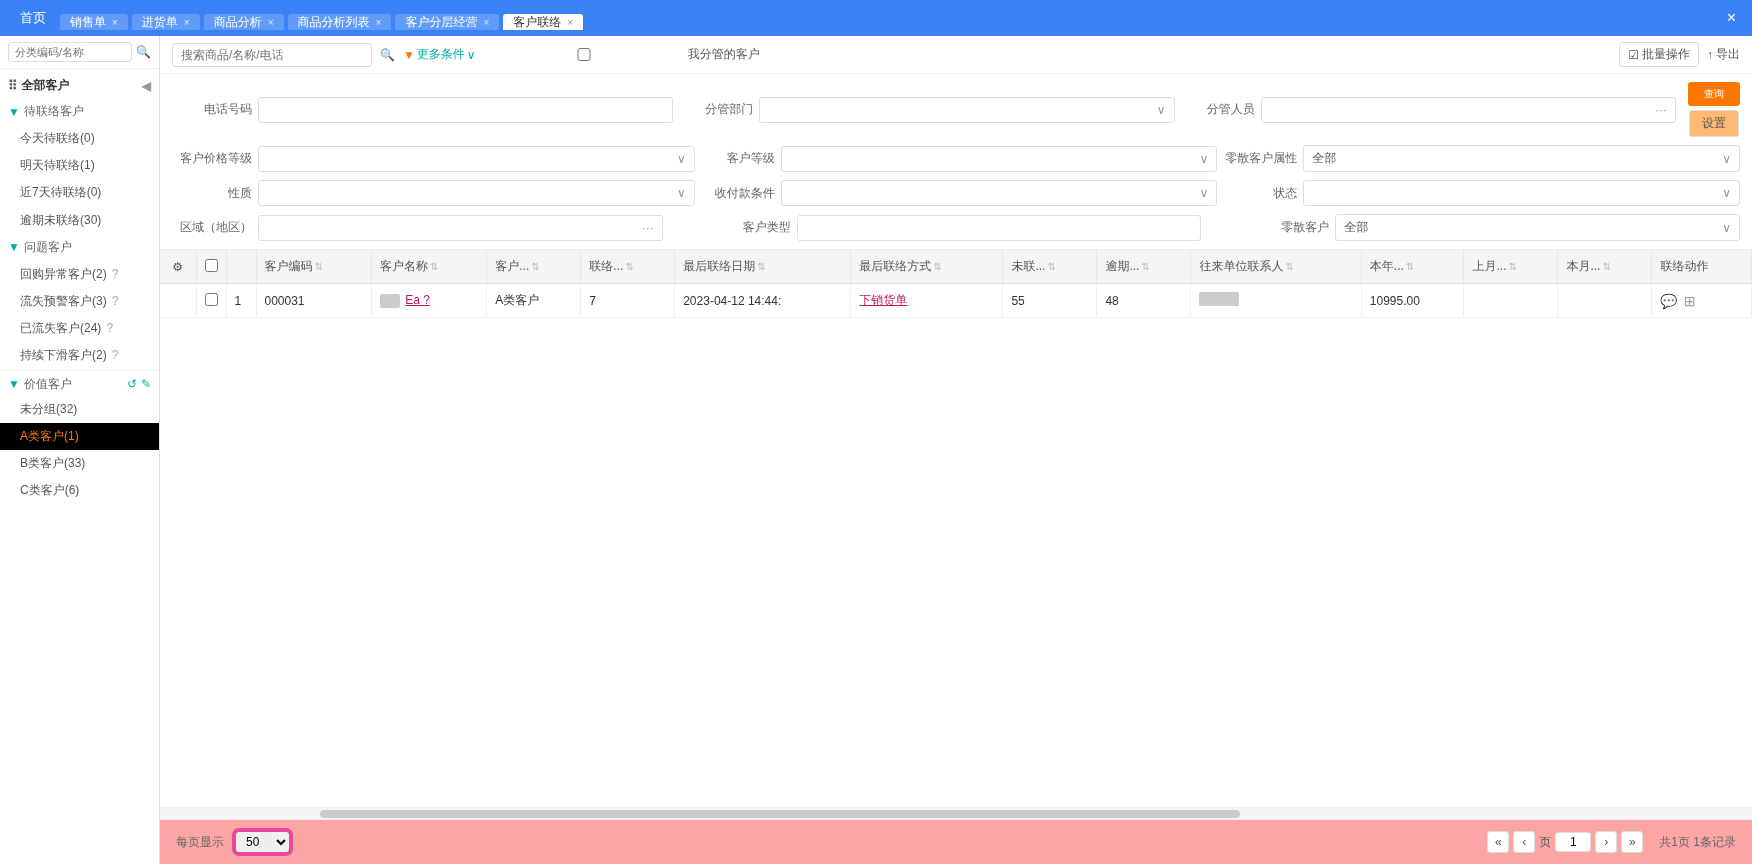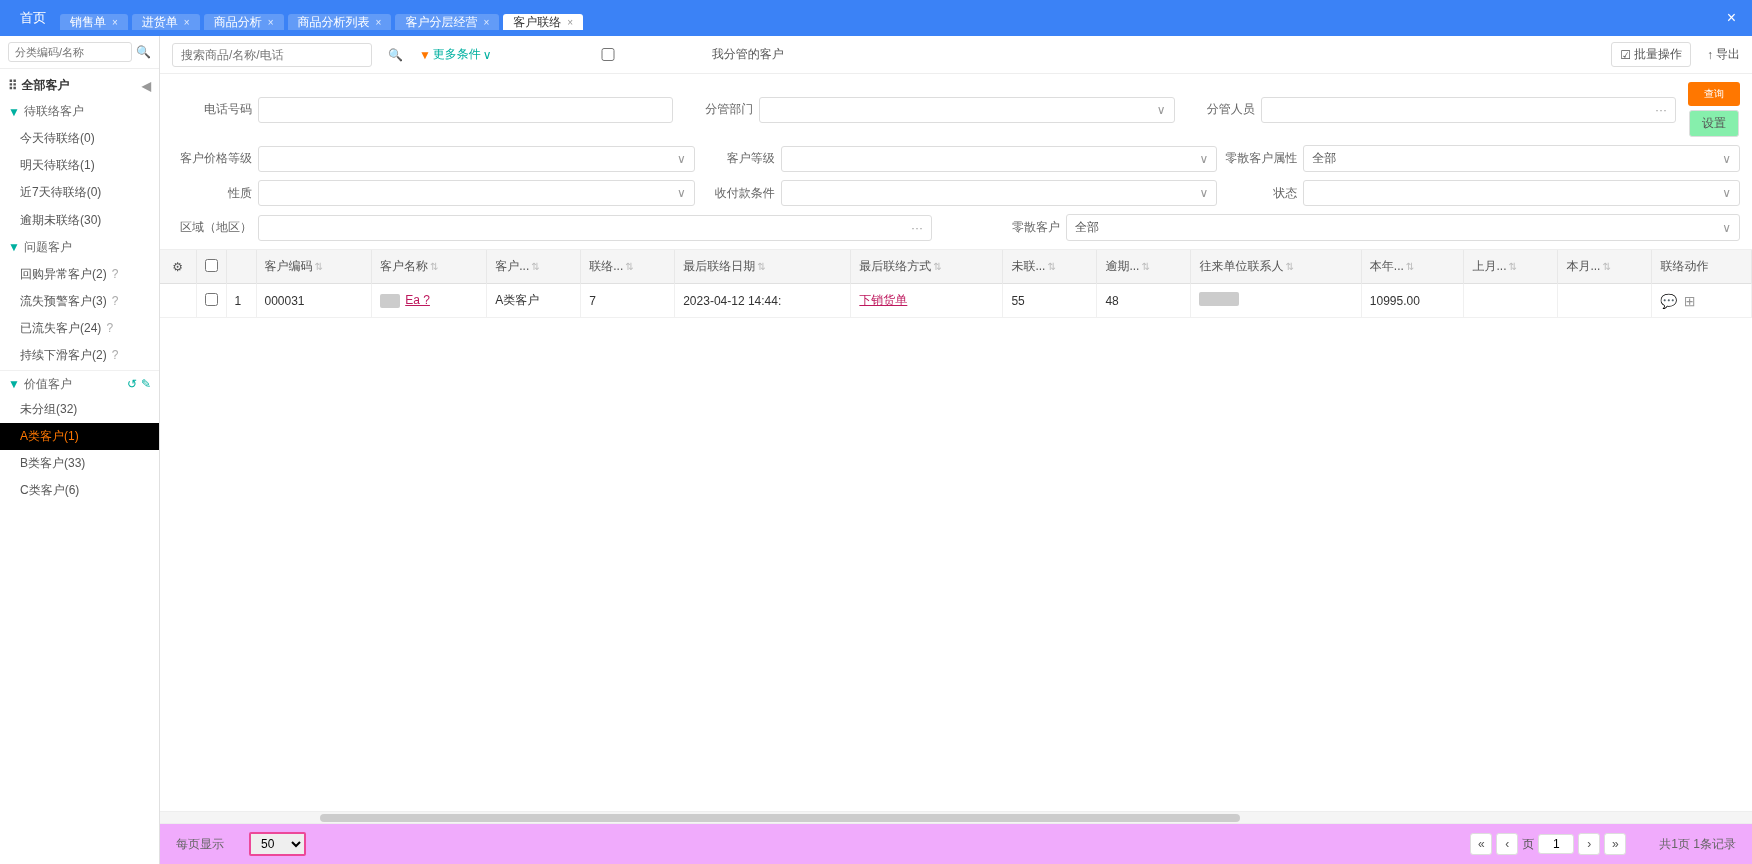--- a/index.html
+++ b/index.html
@@ -139,21 +139,21 @@
       background: white;
       overflow: hidden;
     }
 
     
     .filter-bar {
       display: flex;
       align-items: center;
       padding: 6px 12px;
       border-bottom: 1px solid #eee;
-      gap: 16px;
+      gap: 8px;
     }
     .filter-bar input {
       border: 1px solid #ddd;
       border-radius: 3px;
       padding: 4px 8px;
       width: 200px;
       font-size: 12px;
     }
     .filter-bar .search-icon { color: #00b0a0; cursor: pointer; }
     .filter-more {
@@ -233,21 +233,21 @@
     .btn-query {
       background: #ff7700;
       color: white;
       border: none;
       border-radius: 3px;
       padding: 5px 16px;
       cursor: pointer;
       font-size: 10px;
     }
     .btn-settings {
-      background: #86efac;
+      background: #fdba74;
       color: #555;
       border: 1px solid #ddd;
       border-radius: 3px;
       padding: 4px 12px;
       cursor: pointer;
       font-size: 12px;
       margin-top: 4px;
     }
     .query-btns {
       display: flex;
@@ -293,28 +293,28 @@
     .link-text { color: #be185d; cursor: pointer; text-decoration: underline; }
     .action-icons { display: flex; gap: 6px; }
     .action-icon { color: #999; cursor: pointer; font-size: 14px; }
 
     
     .table-footer {
       display: flex;
       align-items: center;
       padding: 8px 16px;
       border-top: 1px solid #eee;
-      background: #f0abfc;
-      gap: 25px;
+      background: #fca5a5;
+      gap: 8px;
       color: #555;
     }
     .per-page-label { color: #666; }
     .per-page-select {
-      border: 2px solid #ec4899;
-      border-radius: 2px;
+      border: 4px solid #ec4899;
+      border-radius: 7px;
       padding: 2px 6px;
       font-size: 12px;
     }
     .pagination {
       display: flex;
       align-items: center;
       gap: 4px;
       margin-left: auto;
     }
     .page-btn {
@@ -571,20 +571,24 @@
         </div>
       </div>
 
       <div class="filter-row">
         <div class="filter-cell">
           <span class="filter-label">区域（地区）</span>
           <div class="filter-input">
             <span></span>
               <span class="dots">···</span>
           </div>
+        </div>
+        <div class="filter-cell">
+          <span class="filter-label">客户类型</span>
+          <div class="filter-input"></div>
         </div>
         <div class="filter-cell">
           <span class="filter-label">零散客户</span>
           <div class="filter-input">
             <span>全部</span>
               <span class="arrow">∨</span>
           </div>
         </div>
       </div>
     </div>

